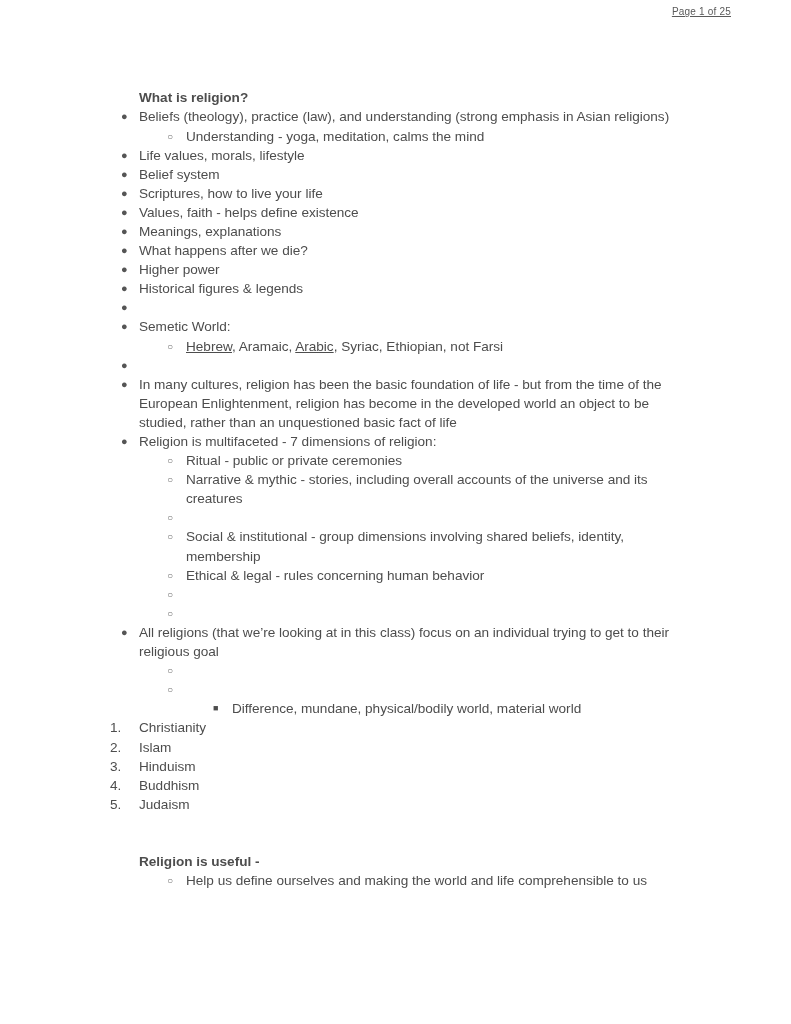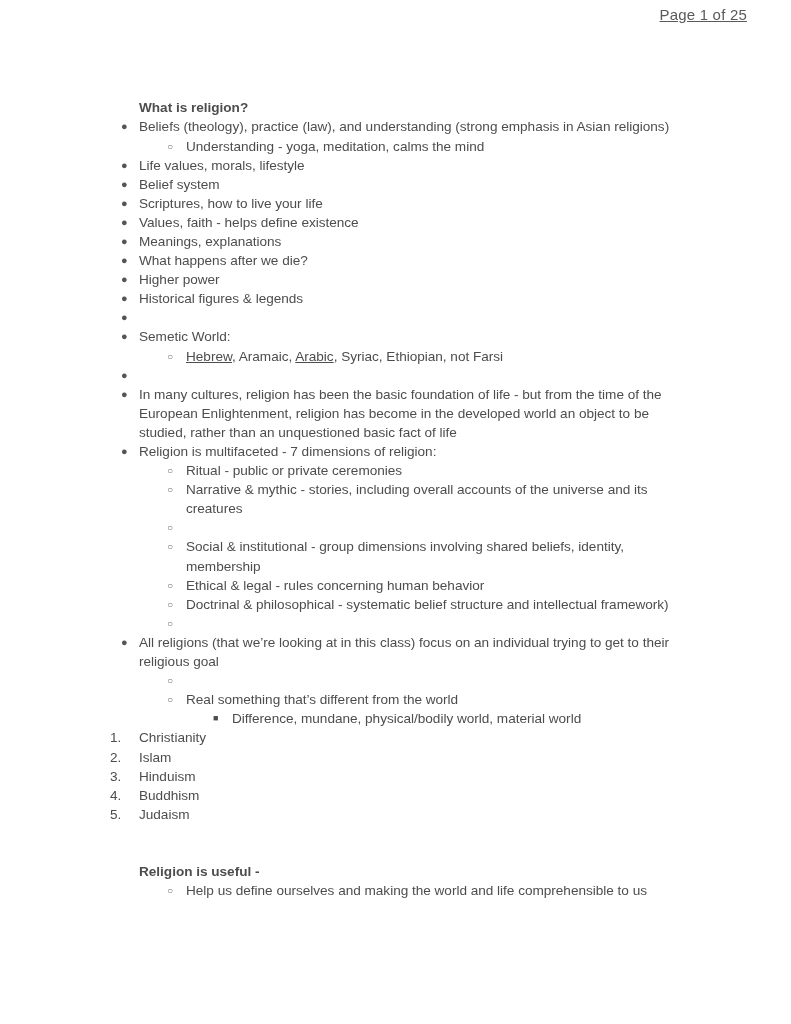--- a/index.html
+++ b/index.html
@@ -19,34 +19,33 @@
     position: relative;
     width: 791px;
     height: 1024px;
     background: #ffffff;
   }
 
   
   .page-header {
     position: absolute;
     top: 6px;
-    right: 44px;
-    font-size: 15px;
+    right: 60px;
+    font-size: 10px;
     color: #5a5a5a;
     text-decoration: underline;
     letter-spacing: .2px;
   }
 
   
   .content {
     position: absolute;
     left: 0;
     top: 88px;
     width: 791px;
-    margin-top: 10px;
   }
 
   .line {
     position: relative;
     font-size: 13.6px;
     line-height: 19.1px;
     color: #4d4d4d;
     letter-spacing: -0.02px;
     min-height: 19.1px;
     white-space: normal;
@@ -153,25 +152,25 @@
       <div class="line l1"><span class="bullet">●</span><span>Semetic World:</span></div>
       <div class="line l2"><span class="bullet">○</span><span><u class="sp">Hebrew</u>, Aramaic, <u class="sp">Arabic</u>, Syriac, Ethiopian, not Farsi</span></div>
       <div class="line l1"><span class="bullet">●</span></div>
       <div class="line l1"><span class="bullet">●</span><span>In many cultures, religion has been the basic foundation of life - but from the time of the European Enlightenment, religion has become in the developed world an object to be studied, rather than an unquestioned basic fact of life</span></div>
       <div class="line l1"><span class="bullet">●</span><span>Religion is multifaceted - 7 dimensions of religion:</span></div>
       <div class="line l2"><span class="bullet">○</span><span>Ritual - public or private ceremonies</span></div>
       <div class="line l2"><span class="bullet">○</span><span>Narrative &amp; mythic - stories, including overall accounts of the universe and its creatures</span></div>
       <div class="line l2"><span class="bullet">○</span></div>
       <div class="line l2"><span class="bullet">○</span><span>Social &amp; institutional - group dimensions involving shared beliefs, identity, membership</span></div>
       <div class="line l2"><span class="bullet">○</span><span>Ethical &amp; legal - rules concerning human behavior</span></div>
-      <div class="line l2"><span class="bullet">○</span><span>Doctrinal &amp; philosophical - systematic belief structure and intellectual framework)</span></div>
+      <div class="line l2"><span class="bullet">○</span></div>
       <div class="line l2"><span class="bullet">○</span></div>
       <div class="line l1"><span class="bullet">●</span><span>All religions (that we’re looking at in this class) focus on an individual trying to get to their religious goal</span></div>
       <div class="line l2"><span class="bullet">○</span></div>
-      <div class="line l2"><span class="bullet">○</span><span>Real something that’s different from the world</span></div>
+      <div class="line l2"><span class="bullet">○</span></div>
       <div class="line l3"><span class="bullet">■</span><span>Difference, mundane, physical/bodily world, material world</span></div>
       <div class="line ol-item"><span class="num">1.</span><span>Christianity</span></div>
       <div class="line ol-item"><span class="num">2.</span><span>Islam</span></div>
       <div class="line ol-item"><span class="num">3.</span><span>Hinduism</span></div>
       <div class="line ol-item"><span class="num">4.</span><span>Buddhism</span></div>
       <div class="line ol-item"><span class="num">5.</span><span>Judaism</span></div>
       <div class="spacer"></div>
       <div class="spacer"></div>
       <div class="line heading">Religion is useful -</div>
       <div class="line l2"><span class="bullet">○</span><span>Help us define ourselves and making the world and life comprehensible to us</span></div>

